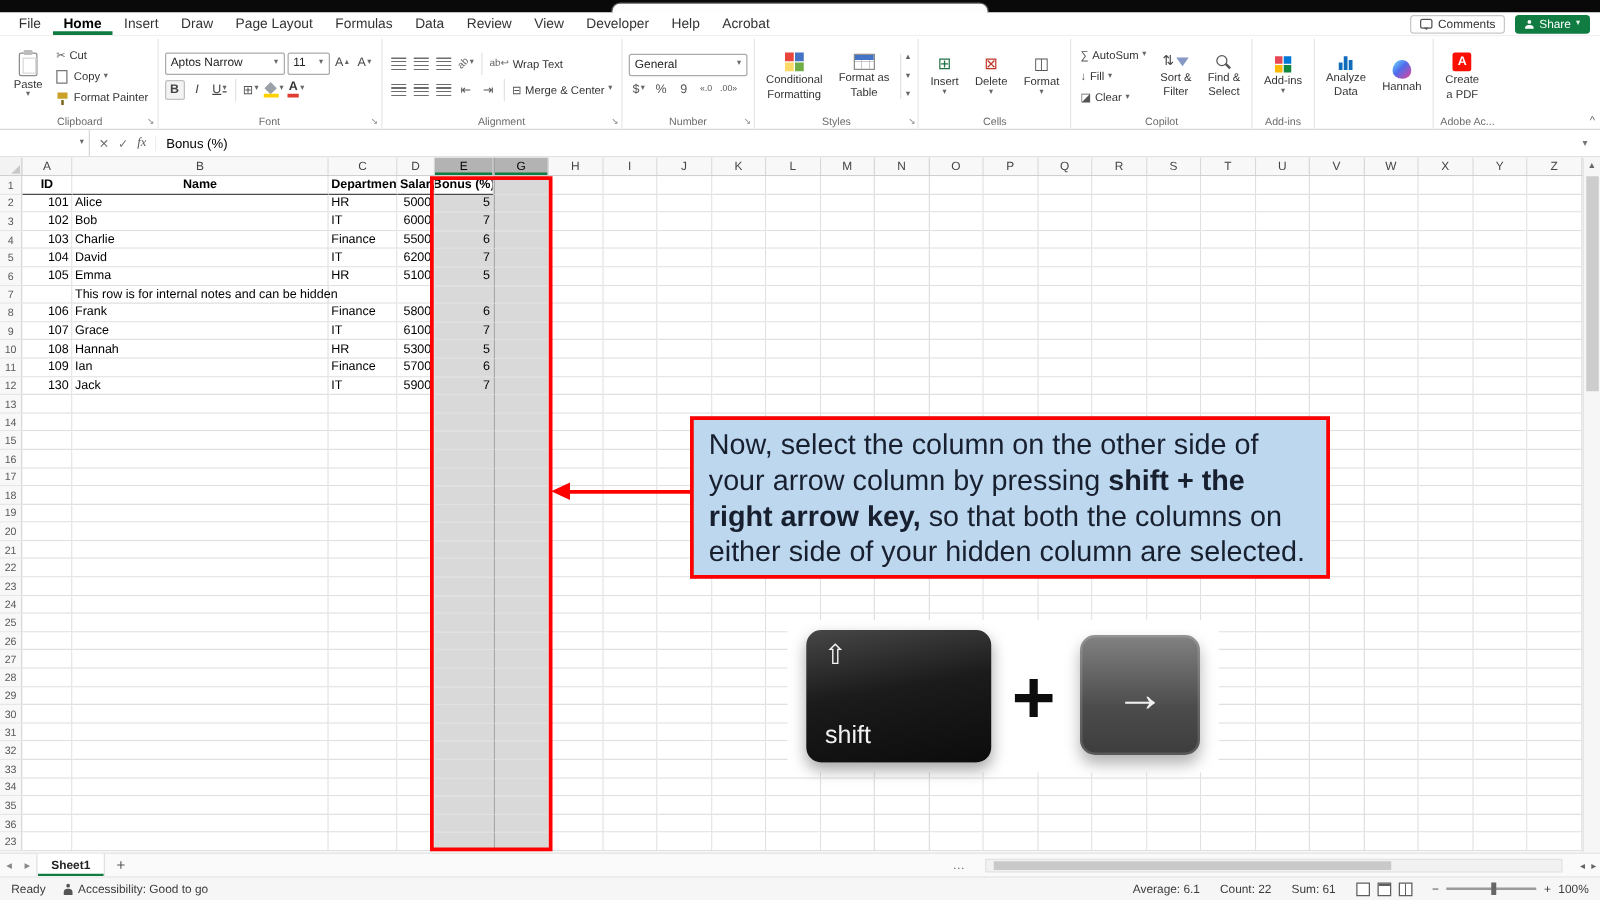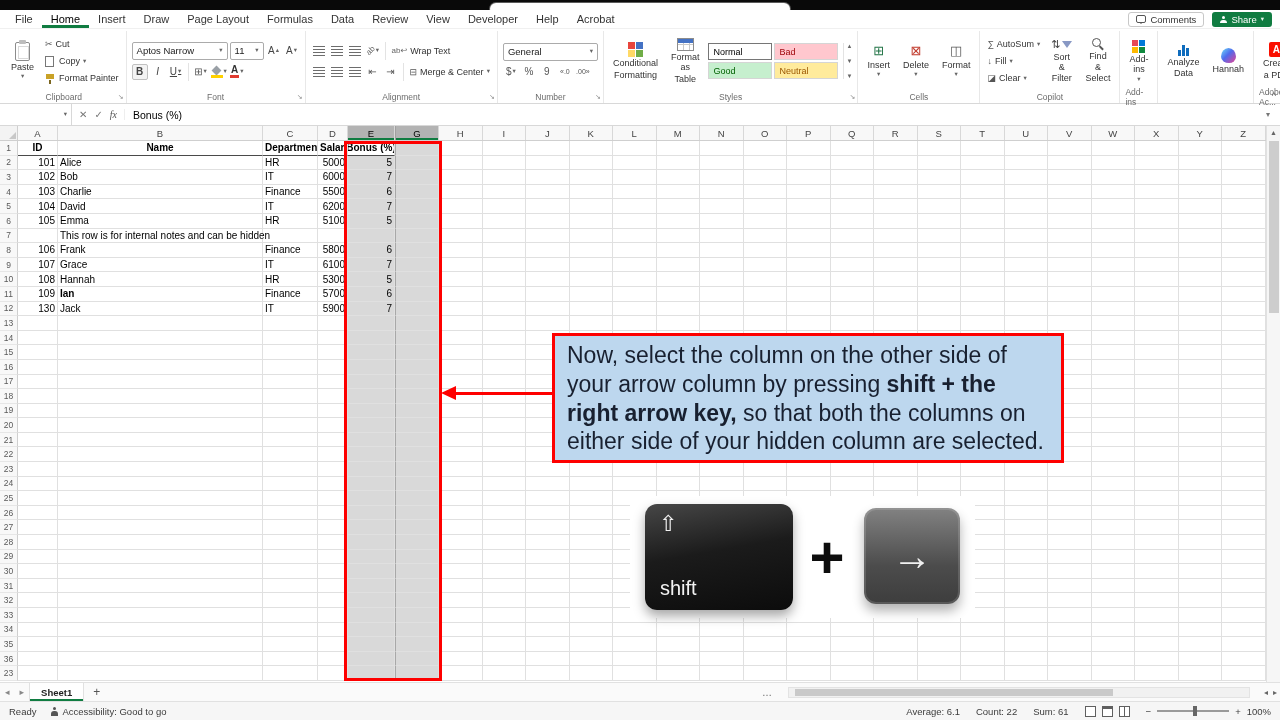--- a/index.html
+++ b/index.html
@@ -11,21 +11,21 @@
   }
   
   .titlebar{height:10px;background:#090909;position:relative;}
   .search-pill{position:absolute;left:50%;transform:translateX(-50%);top:3px;width:300px;height:12px;
     background:#fdfdfd;border-radius:6px;box-shadow:0 0 0 1px #5a5a5a;}
   
   .menubar{height:19px;background:#fff;display:flex;align-items:stretch;font-size:11px;color:#333;
     padding-left:6px;position:relative;border-bottom:1px solid #f0f0f0;}
   .mtabs{display:flex;align-items:stretch;}
   .mtab{padding:0 9px;display:flex;align-items:center;white-space:nowrap;}
-  .mtab.active{color:#000;box-shadow:inset 0 -3px 0 var(--accent);font-weight:normal;}
+  .mtab.active{color:#000;box-shadow:inset 0 -3px 0 var(--accent);font-weight:bold;}
   .menubar-right{margin-left:auto;display:flex;align-items:center;gap:8px;padding-right:8px;}
   .btn-comments{display:flex;align-items:center;gap:4px;border:1px solid #c8c8c8;border-radius:3px;
     height:15px;padding:0 7px;font-size:9.5px;color:#333;background:#fff;}
   .ic-bubble{width:10px;height:8px;border:1px solid #555;border-radius:2px;position:relative;}
   .ic-bubble::after{content:"";position:absolute;left:2px;bottom:-4px;border:2.5px solid transparent;border-top-color:#555;}
   .btn-share{display:flex;align-items:center;gap:4px;background:var(--accent);color:#fff;border-radius:3px;
     height:15px;padding:0 8px;font-size:9.5px;}
   .ic-person{width:7px;height:7px;position:relative;}
   .ic-person::before{content:"";position:absolute;left:2px;top:0;width:3px;height:3px;border-radius:50%;background:#fff;}
   .ic-person::after{content:"";position:absolute;left:0;bottom:0;width:7px;height:3px;border-radius:3px 3px 0 0;background:#fff;}
@@ -387,26 +387,20 @@
             <span></span>
           </span>
         <span>Conditional</span>
         <span>Formatting</span>
       </div>
       <div class="bigbtn">
         <span class="ic-table"></span>
         <span>Format as</span>
         <span>Table</span>
       </div>
-      <div class="style-gallery">
-          <div class="style-chip selected" style="background: rgb(255, 255, 255); color: rgb(0, 0, 0);">Normal</div>
-          <div class="style-chip" style="background: rgb(255, 199, 206); color: rgb(156, 0, 6);">Bad</div>
-          <div class="style-chip" style="background: rgb(198, 239, 206); color: rgb(0, 97, 0);">Good</div>
-          <div class="style-chip" style="background: rgb(255, 235, 156); color: rgb(156, 87, 0);">Neutral</div>
-        </div>
       <div class="gallery-arrows">
         <span>▲</span>
         <span>▼</span>
         <span>▼</span>
       </div>
     </div>
     <div class="rgroup-label">
         <span>Styles</span>
       </div>
     <span class="launcher">↘</span>
@@ -848,21 +842,21 @@
         <div class="cell" style="width: 43.5px; flex-basis: 43.5px;"></div>
         <div class="cell" style="width: 43.5px; flex-basis: 43.5px;"></div>
         <div class="cell" style="width: 43.5px; flex-basis: 43.5px;"></div>
         <div class="cell" style="width: 43.5px; flex-basis: 43.5px;"></div>
         <div class="cell" style="width: 43.5px; flex-basis: 43.5px;"></div>
         <div class="cell" style="width: 43.5px; flex-basis: 43.5px;"></div>
       </div>
       <div class="grow">
         <div class="rowh">11</div>
         <div class="cell r" style="width: 40px; flex-basis: 40px;">109</div>
-        <div class="cell" style="width: 205px; flex-basis: 205px; font-weight: bold;">Ian</div>
+        <div class="cell" style="width: 205px; flex-basis: 205px;">Ian</div>
         <div class="cell" style="width: 55px; flex-basis: 55px;">Finance</div>
         <div class="cell r" style="width: 30px; flex-basis: 30px;">5700</div>
         <div class="cell sel r" style="width: 47px; flex-basis: 47px;">6</div>
         <div class="cell sel hb" style="width: 44px; flex-basis: 44px;"></div>
         <div class="cell" style="width: 43.5px; flex-basis: 43.5px;"></div>
         <div class="cell" style="width: 43.5px; flex-basis: 43.5px;"></div>
         <div class="cell" style="width: 43.5px; flex-basis: 43.5px;"></div>
         <div class="cell" style="width: 43.5px; flex-basis: 43.5px;"></div>
         <div class="cell" style="width: 43.5px; flex-basis: 43.5px;"></div>
         <div class="cell" style="width: 43.5px; flex-basis: 43.5px;"></div>

